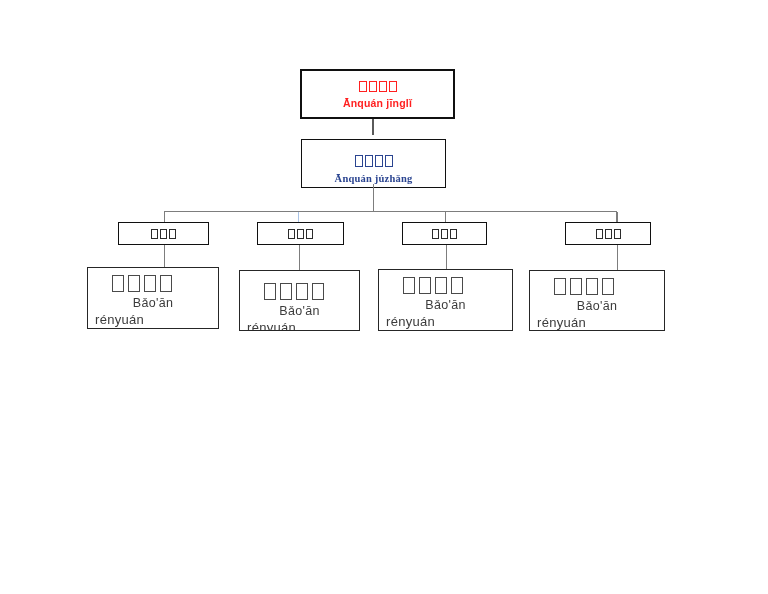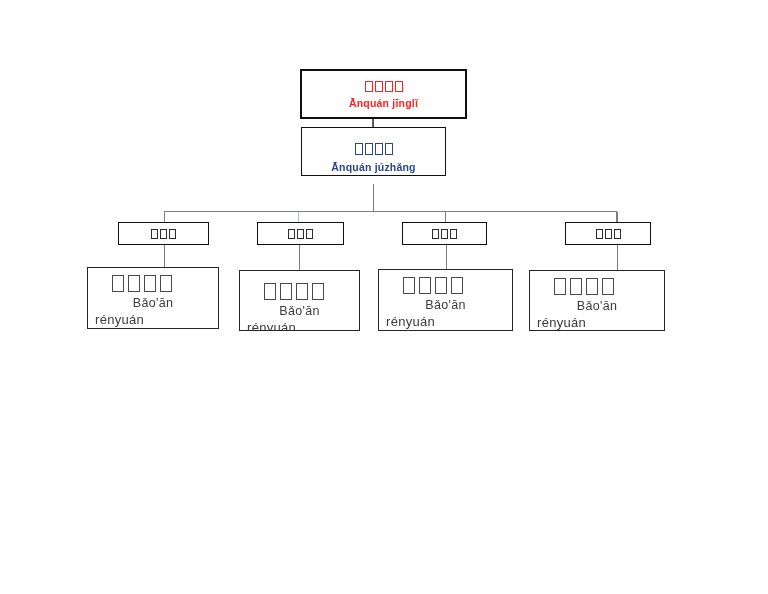--- a/index.html
+++ b/index.html
@@ -15,26 +15,26 @@
   
   .tofu-row{display:flex;justify-content:center;align-items:center;}
   .tofu-row .tofu{display:inline-block;box-sizing:border-box;}
   .tofu-red .tofu{width:8px;height:11px;border:1.3px solid #ff2020;margin:0 1px;}
   .tofu-blue .tofu{width:8px;height:12px;border:1.3px solid #2a4490;margin:0 1px;}
   .tofu-dark-sm .tofu{width:7px;height:10px;border:1.2px solid #2b2b2b;margin:0 1px;}
   .tofu-dark-lg{justify-content:flex-start;padding-left:22px;}
   .tofu-dark-lg .tofu{width:12px;height:17px;border:1.6px solid #4a4a4a;margin:0 2px;}
 
   
-  .lvl1{left:300px;top:69px;width:167px;height:50px;display:flex;flex-direction:column;justify-content:center;}
+  .lvl1{left:300px;top:69px;width:155px;height:50px;display:flex;flex-direction:column;justify-content:center;}
   .lvl1 .tofu-row{margin-top:2px;}
   .pinyin-red{color:#ff1f1f;font-weight:bold;font-size:10.5px;text-align:center;margin-top:5px;letter-spacing:.2px;}
 
   
-  .lvl2{left:301px;top:127px;width:145px;height:49px;overflow:hidden;}
+  .lvl2{left:301px;top:139px;width:145px;height:49px;overflow:hidden;font-family:Liberation Serif, serif;}
   .lvl2 .tofu-row{margin-top:15px;}
   .pinyin-blue{color:#2a4490;font-weight:bold;font-size:10.5px;text-align:center;margin-top:6px;letter-spacing:.2px;}
 
   
   .conn{position:absolute;background:#7d7d7d;}
   .conn-dark{background:#5a5a5a;}
   .conn-blue{background:#a9c3e6;}
 
   
   .lvl3{height:23px;display:flex;align-items:center;justify-content:center;}

